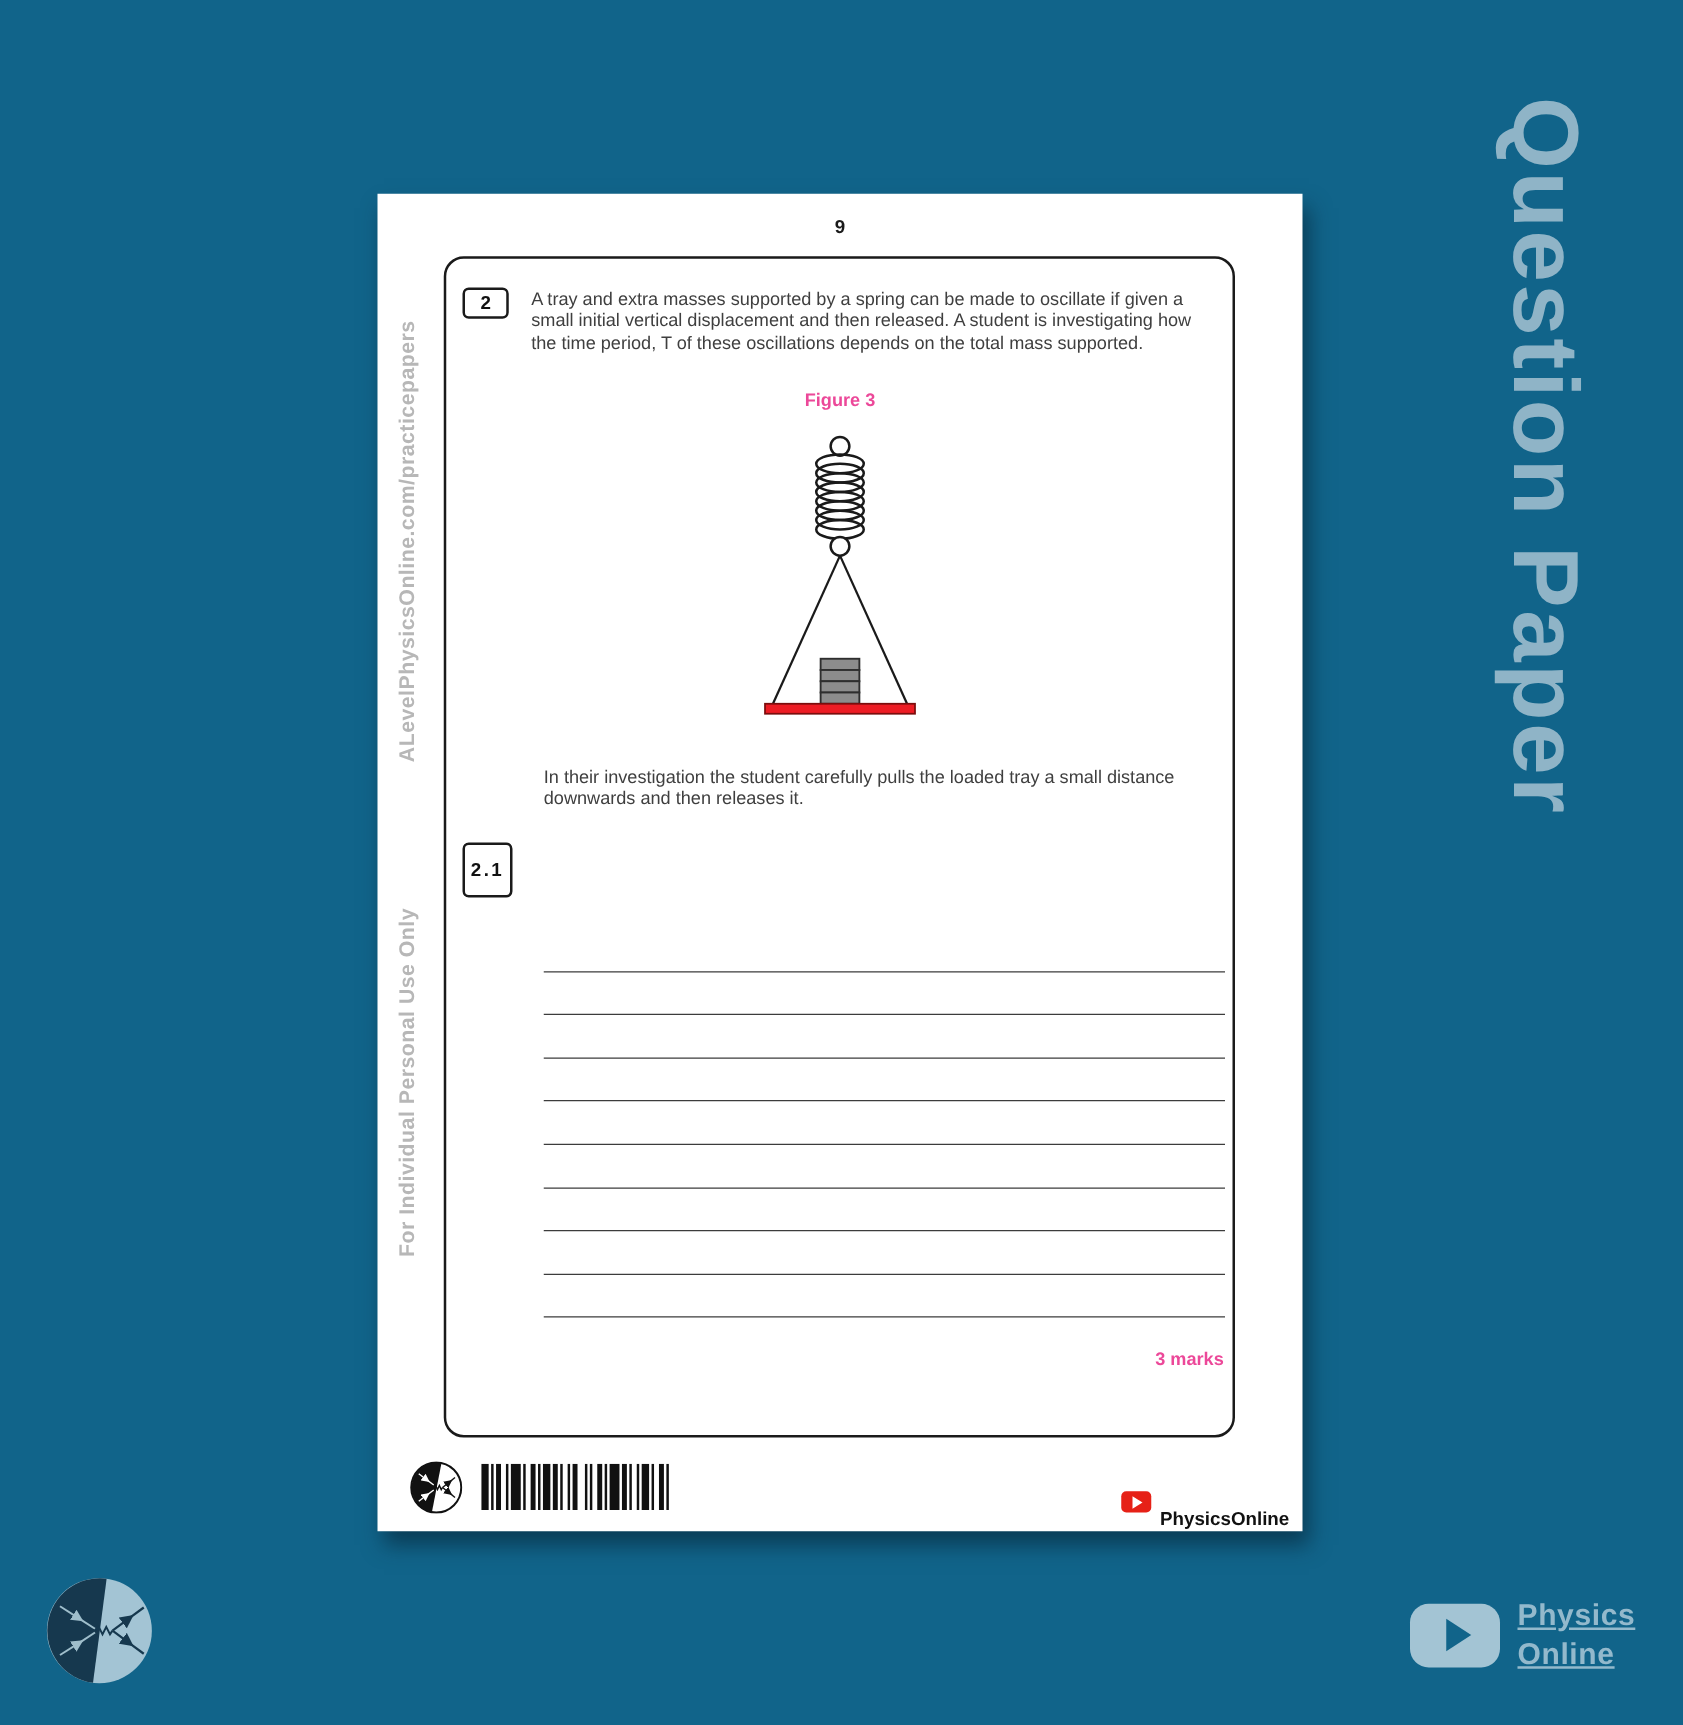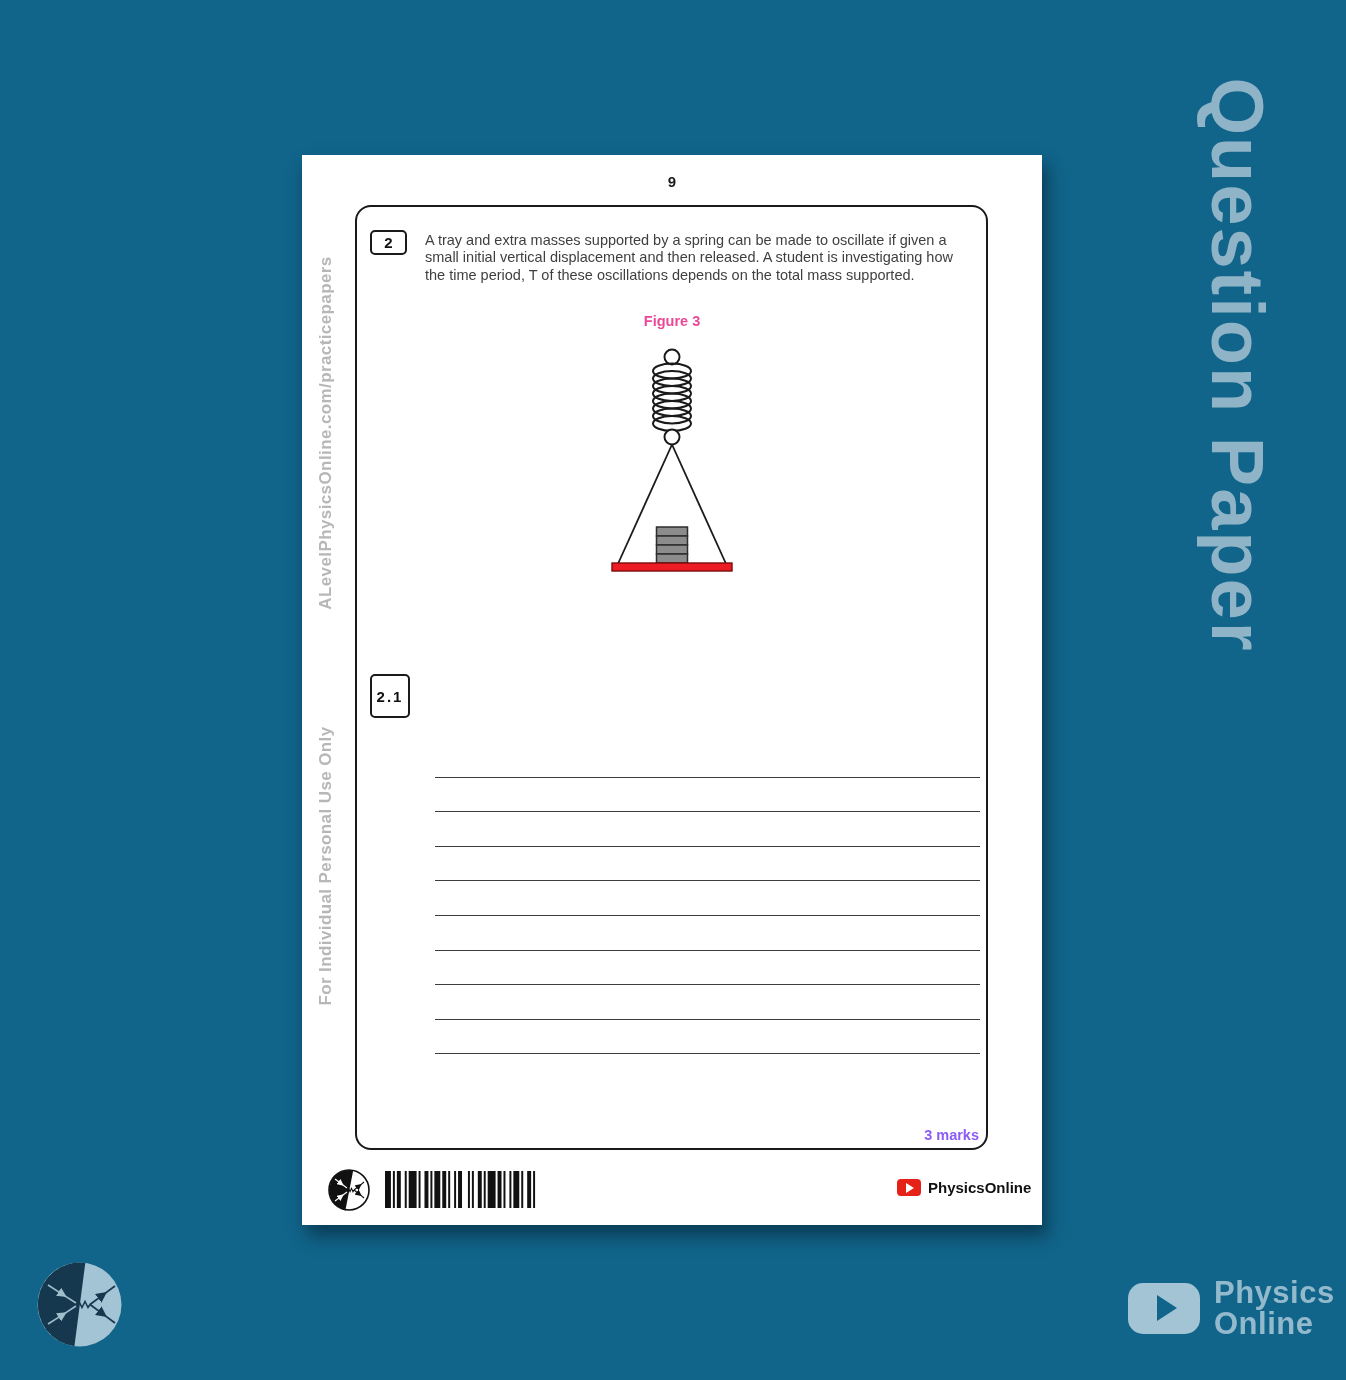--- a/index.html
+++ b/index.html
@@ -37,37 +37,37 @@
   .box-q2{left:68px;top:75px;width:37px;height:25px;}
   .box-q21{left:68px;top:519px;width:40px;height:44px;letter-spacing:2px;}
   .para{position:absolute;color:var(--ink);font-size:14.5px;line-height:17.4px;}
   .p1{left:123px;top:77px;width:548px;}
   .fig-label{position:absolute;left:0;top:158px;width:100%;text-align:center;font-weight:bold;font-size:14.5px;color:#ec4899;}
   .figure{position:absolute;left:288px;top:185px;width:170px;height:245px;}
   .p2{left:133px;top:459px;width:510px;}
   .p3{left:133px;top:523px;width:552px;}
   .answer-lines{position:absolute;left:133px;top:588px;width:545px;}
   .answer-line{height:34.6px;border-bottom:1.6px solid #3c3c3c;}
-  .marks{position:absolute;right:63px;top:972px;font-weight:bold;font-size:14.5px;color:#8b5cf6;}
+  .marks{position:absolute;right:63px;top:925px;font-weight:bold;font-size:14.5px;color:#ec4899;}
 
   .mini-logo{position:absolute;left:26px;top:1014px;width:42px;height:42px;}
   .barcode{position:absolute;left:83px;top:1016px;width:156px;height:37px;}
   .yt-row{position:absolute;left:595px;top:1024px;display:flex;align-items:center;}
   .yt-small{width:24px;height:17px;background:var(--yt-red);border-radius:4px;display:flex;align-items:center;justify-content:center;}
   .yt-small .tri{width:0;height:0;border-left:8px solid #fff;border-top:5px solid transparent;border-bottom:5px solid transparent;margin-left:2px;}
-  .yt-label{margin-left:7px;font-weight:bold;font-size:15px;color:#111;}
+  .yt-label{margin-left:7px;font-weight:bold;font-size:15px;color:#111;margin-top:28px;}
 
   
   .corner-logo{position:absolute;left:36px;top:1261px;width:87px;height:87px;}
 
   
   .brand{position:absolute;left:1128px;top:1277px;display:flex;align-items:center;}
   .yt-big{width:72px;height:51px;background:var(--brand-light);border-radius:15px;display:flex;align-items:center;justify-content:center;flex:0 0 auto;}
   .yt-big .tri-big{width:0;height:0;border-left:20px solid var(--bg);border-top:13px solid transparent;border-bottom:13px solid transparent;margin-left:5px;}
-  .brand-text{margin-left:14px;font-weight:bold;font-size:31px;line-height:31px;color:var(--brand-text);letter-spacing:.5px;}
+  .brand-text{margin-left:14px;font-weight:bold;font-size:24px;line-height:31px;color:var(--brand-text);letter-spacing:.5px;text-decoration:underline;}
 </style>
 </head>
 <body>
 
 <div class="stage">
 
   <div class="wm-right">Question Paper</div>
 
   <div class="paper">
     <div class="page-num">9</div>
@@ -99,20 +99,21 @@
       </g>
       <g stroke="#2e2e2e" stroke-width="1.5" style="fill:var(--mass-gray)">
         <rect x="66.5" y="187" width="31" height="9"></rect>
         <rect x="66.5" y="196" width="31" height="9"></rect>
         <rect x="66.5" y="205" width="31" height="9"></rect>
         <rect x="66.5" y="214" width="31" height="9"></rect>
       </g>
       <rect x="22" y="223" width="120" height="8" style="fill:var(--tray-red)" stroke="#7c0d0d" stroke-width="1.4"></rect>
     </svg>
 
+    <p class="para p2">In their investigation the student carefully pulls the loaded tray a small distance downwards and then releases it.</p>
 
     <div class="num-box box-q21">
       <span>2.1</span>
     </div>
 
     <div class="answer-lines" id="answer-lines">
         <div class="answer-line"></div>
         <div class="answer-line"></div>
         <div class="answer-line"></div>
         <div class="answer-line"></div>

